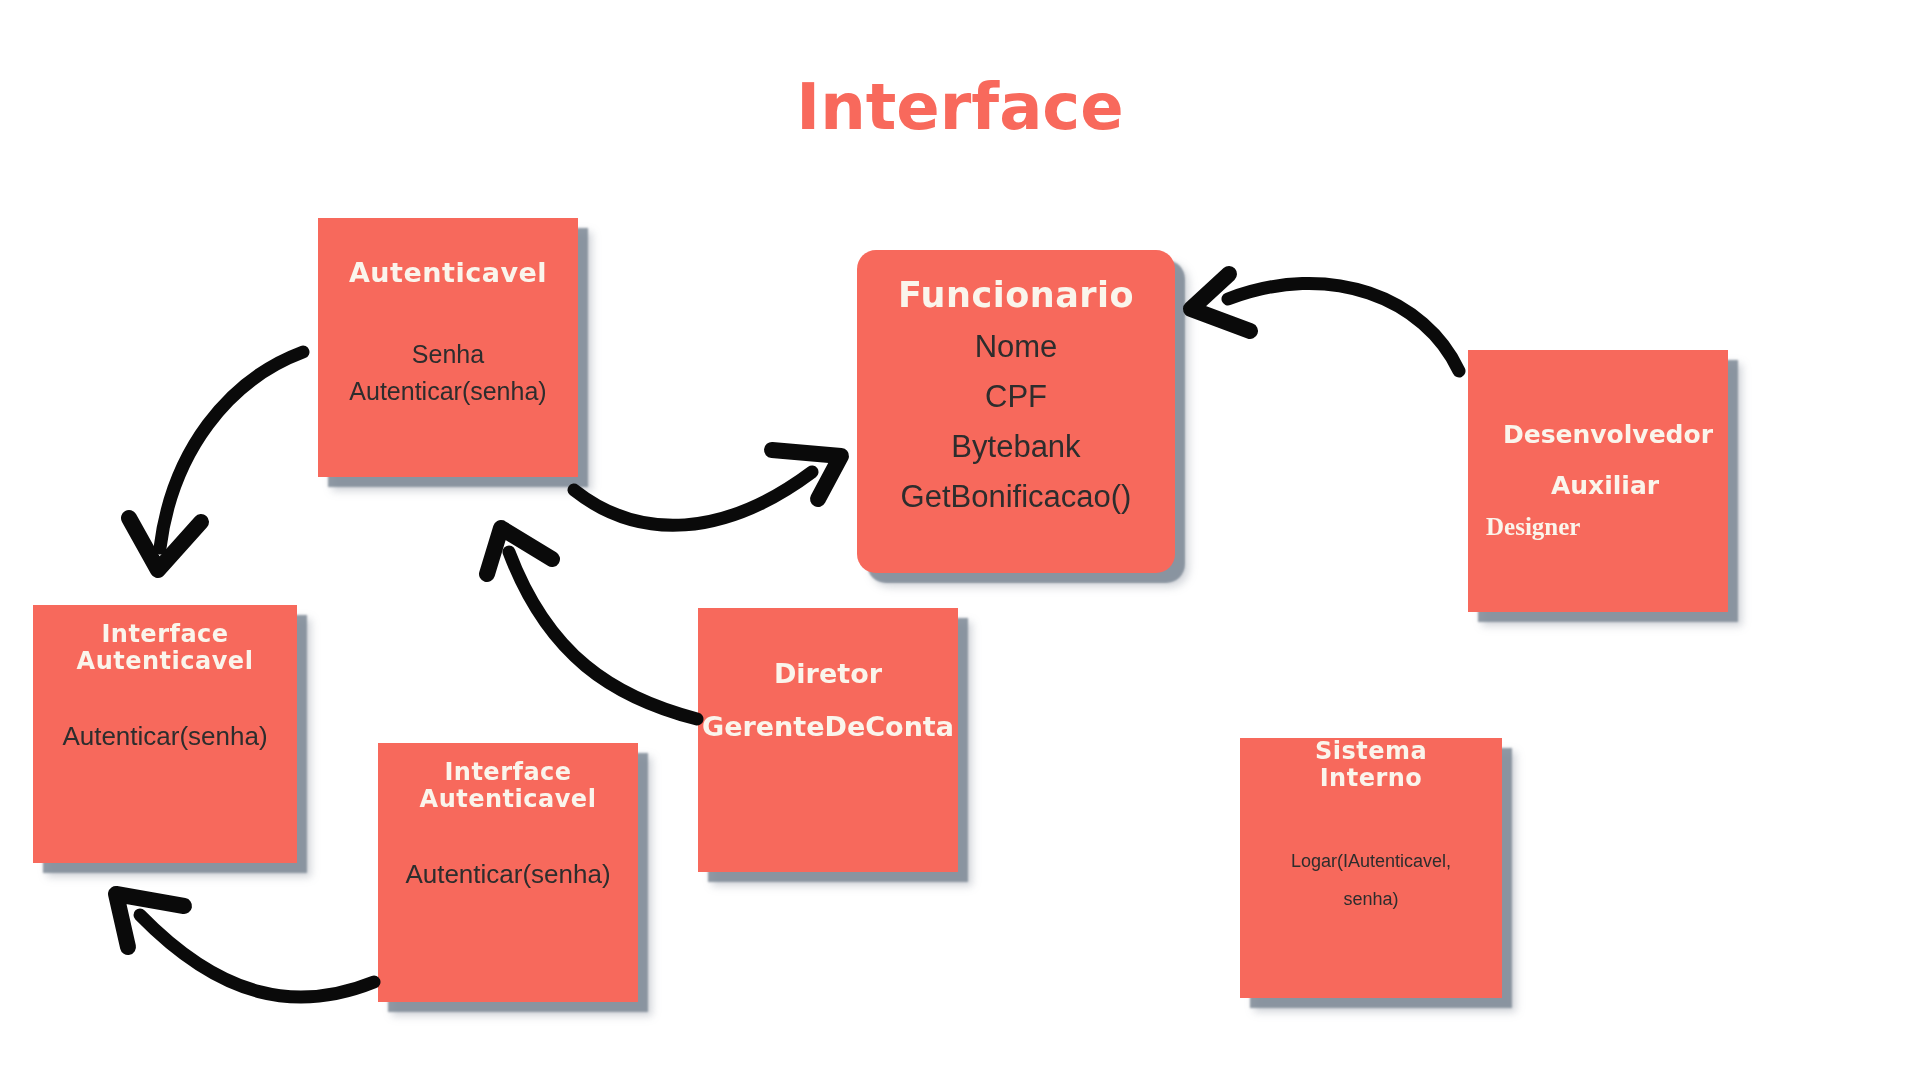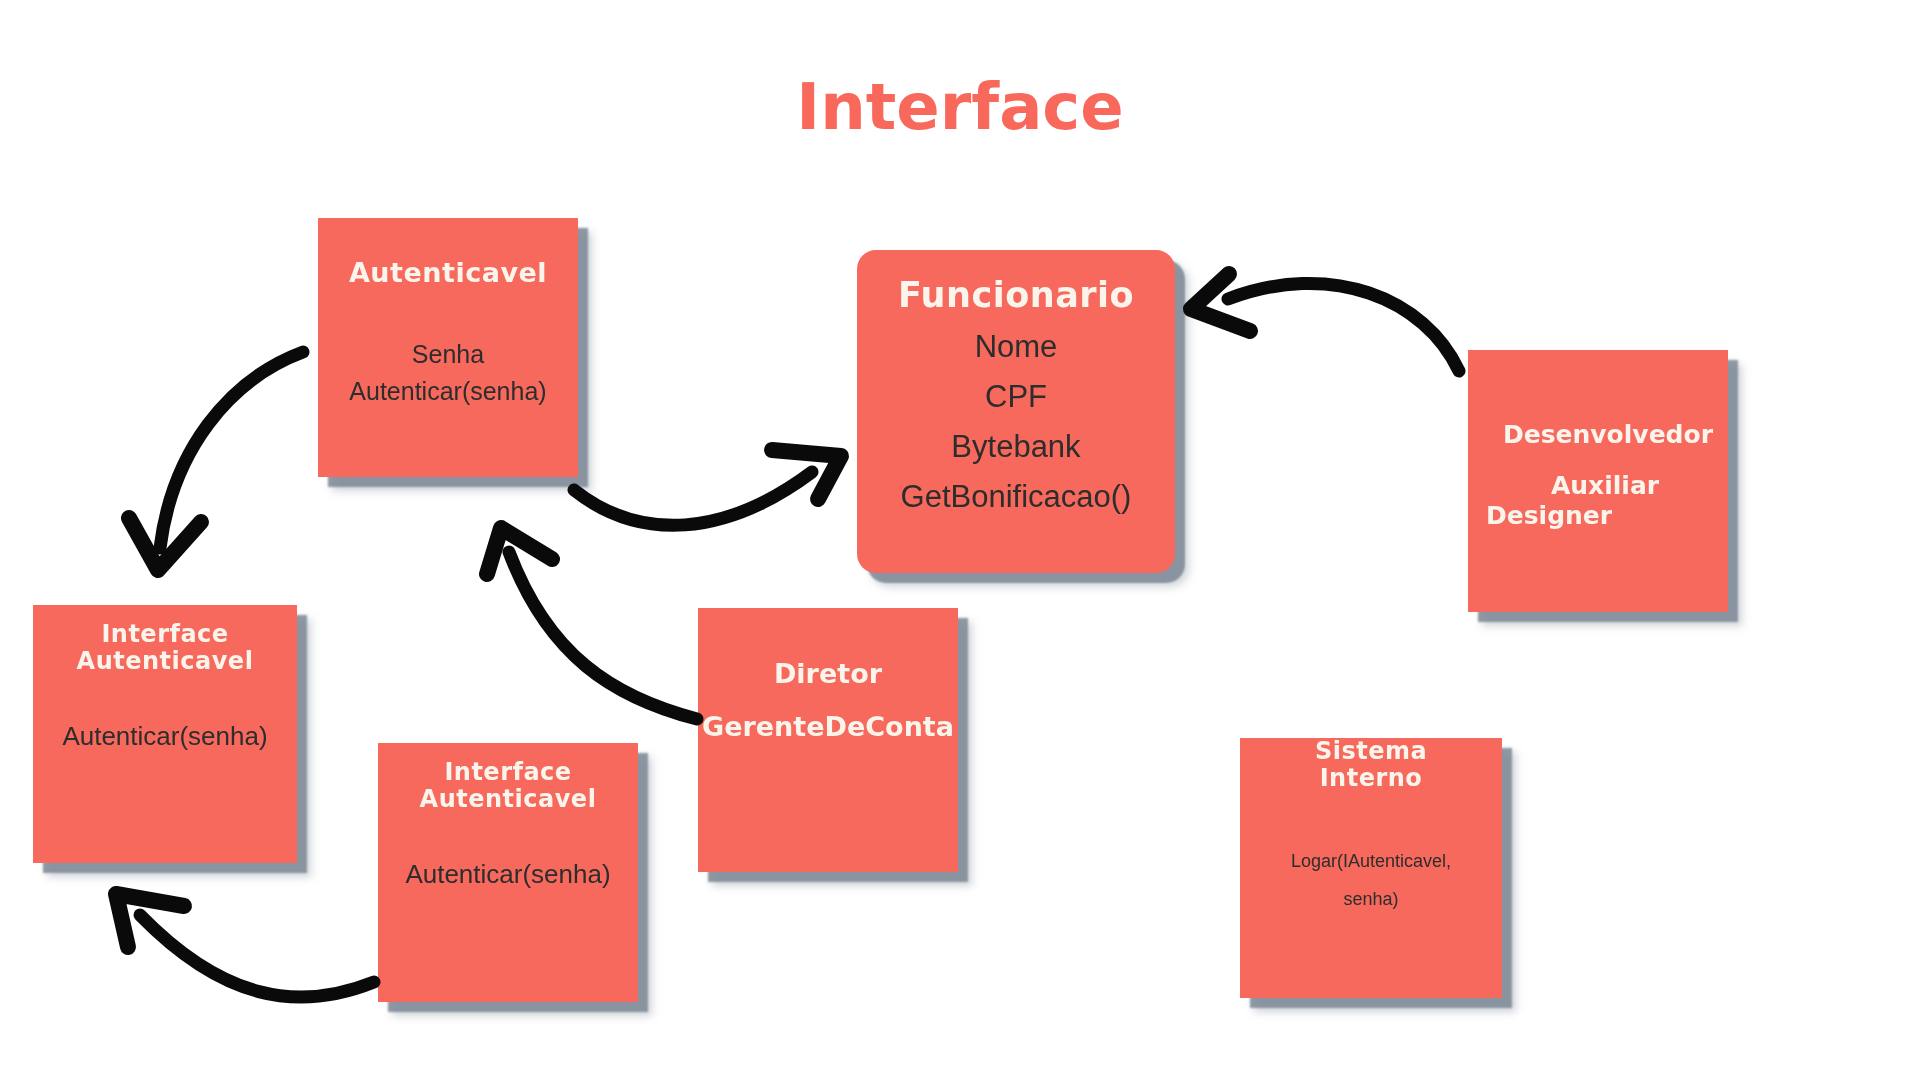--- a/index.html
+++ b/index.html
@@ -56,21 +56,21 @@
   .box-funcionario { left: 857px; top: 250px; width: 318px; height: 323px; border-radius: 19px; }
   .box-funcionario .box-title { margin-top: 24px; font-size: 35px; line-height: 42px; }
   .box-funcionario .box-body  { margin-top: 6px; font-size: 31px; line-height: 50px; }
 
   
   .box-desenvolvedor { left: 1468px; top: 350px; width: 260px; height: 262px; }
   .box-desenvolvedor .line { font-family: "DejaVu Sans", sans-serif; font-weight: 700;
                              color: #faf5ec; font-size: 25px; line-height: 30px; }
   .box-desenvolvedor .l1 { margin-top: 70px; text-align: center; padding-left: 20px; }
   .box-desenvolvedor .l2 { margin-top: 21px; text-align: center; text-indent: 14px; }
-  .box-desenvolvedor .l3 { text-align: left; padding-left: 18px; }
+  .box-desenvolvedor .l3 { margin-top: 11px; text-align: left; padding-left: 18px; font-family: Liberation Serif, serif; }
 
   
   .box-interface-left   { left: 33px;  top: 605px; width: 264px; height: 258px; }
   .box-interface-bottom { left: 378px; top: 743px; width: 260px; height: 259px; }
   .box-interface-left .box-title,
   .box-interface-bottom .box-title { margin-top: 16px; font-size: 24px; line-height: 27px; }
   .box-interface-left .box-body,
   .box-interface-bottom .box-body { margin-top: 45px; font-size: 26px; line-height: 32px; }
 
   

